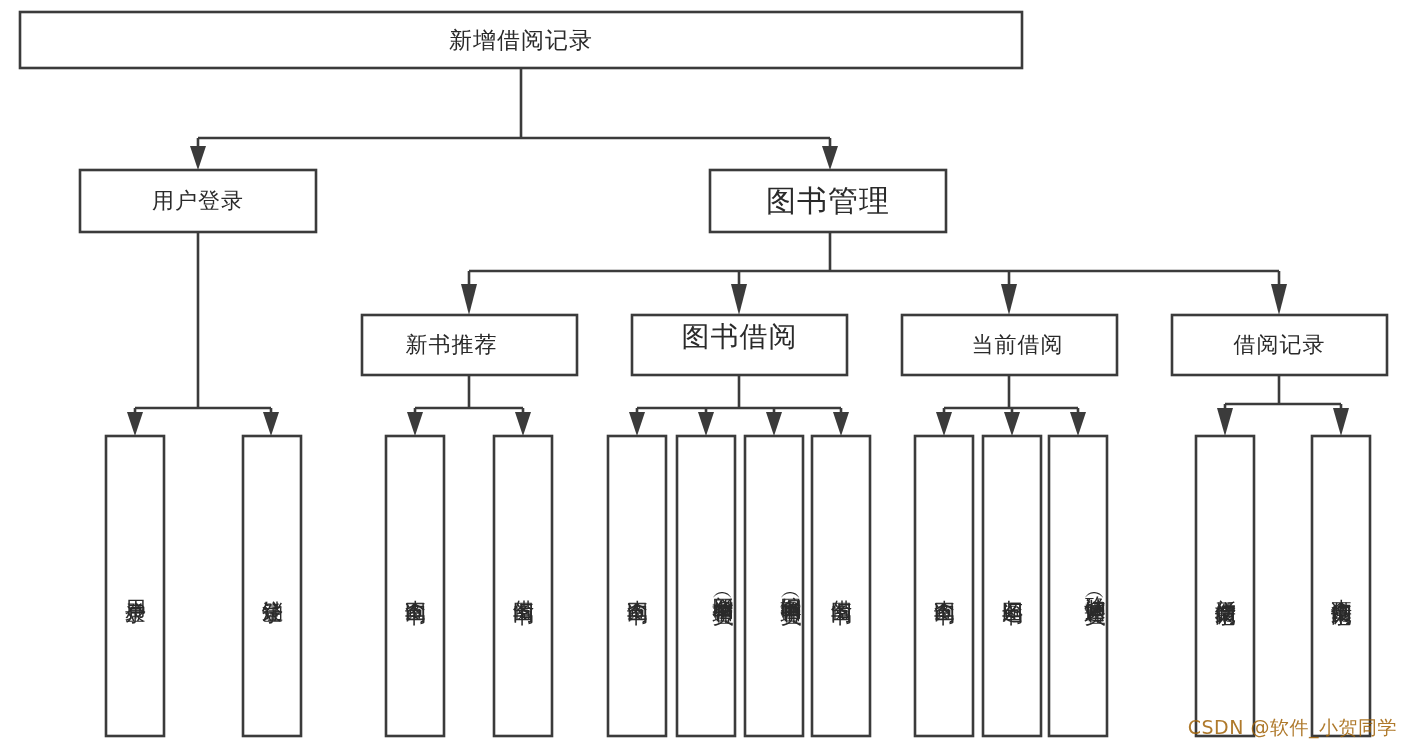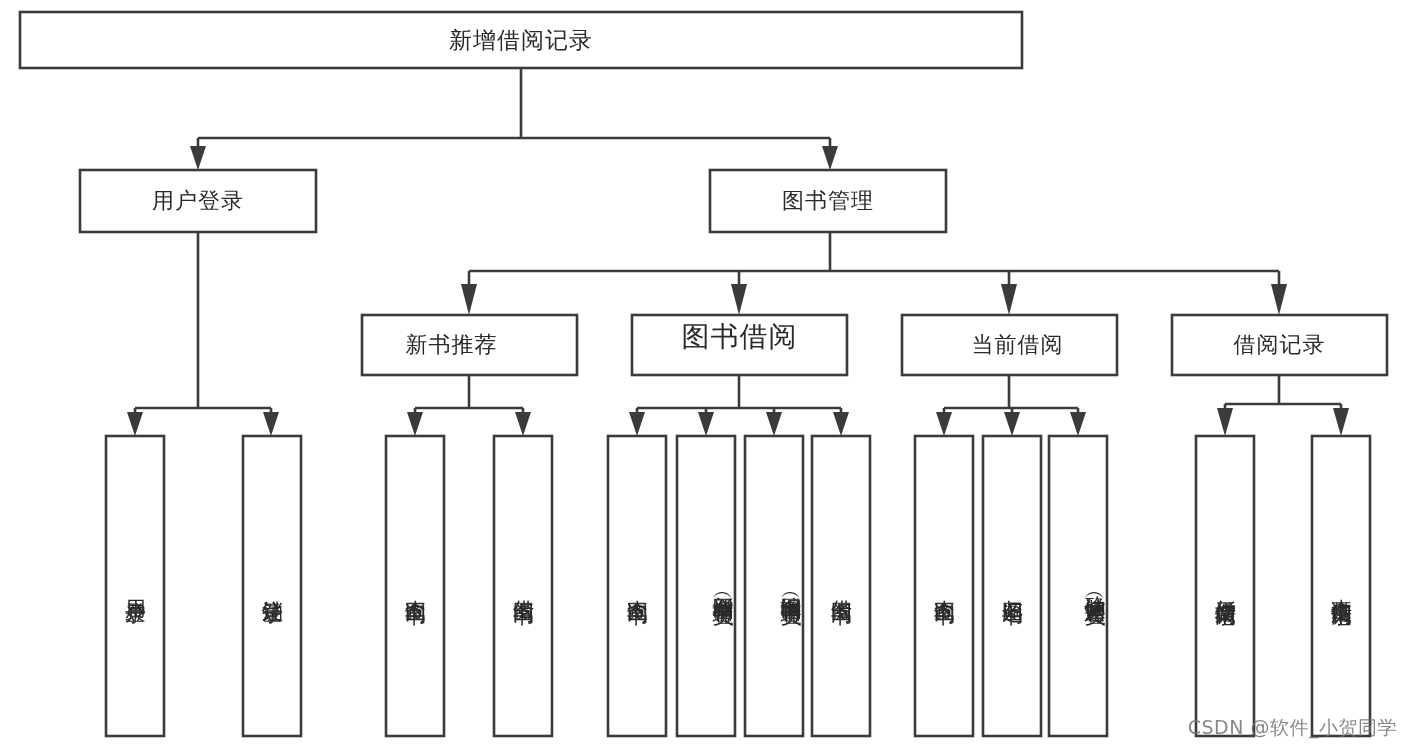--- a/index.html
+++ b/index.html
@@ -65,21 +65,21 @@
     color: #2a2a2a;
     pointer-events: none;
     white-space: nowrap;
   }
   #watermark {
     position: absolute;
     right: 8px;
     bottom: 6px;
     font-family: "DejaVu Sans", "Liberation Sans", sans-serif;
     font-size: 19px;
-    color: #737373;
+    color: #a16207;
     opacity: 0.85;
     letter-spacing: 0.5px;
     user-select: none;
   }
 </style>
 </head>
 <body>
 
 <div id="diagram-root">
 
@@ -170,21 +170,21 @@
     <rect class="node-box" x="1049" y="436" width="58" height="300"></rect>
 
     <rect class="node-box" x="1196" y="436" width="58" height="300"></rect>
     <rect class="node-box" x="1312" y="436" width="58" height="300"></rect>
 
   </svg>
 
   <div class="hlabel-wrap" style="left:20px; top:12px; width:1002px; height:56px; font-size:23px; letter-spacing:1px;">新增借阅记录</div>
 
   <div class="hlabel-wrap" style="left:80px; top:170px; width:236px; height:62px; font-size:22px; letter-spacing:1px;">用户登录</div>
-  <div class="hlabel-wrap" style="left:710px; top:170px; width:236px; height:62px; font-size:22px; letter-spacing:1px;">图书管理</div>
+  <div class="hlabel-wrap" style="left:710px; top:170px; width:236px; height:62px; font-size:30px; letter-spacing:1px;">图书管理</div>
 
   <div class="hlabel-wrap" style="left:362px; top:315px; width:179px; height:60px; font-size:22px; letter-spacing:1px;">新书推荐</div>
   <div class="hlabel-wrap" style="left:632px; top:315px; width:215px; height:44px; font-size:28px; letter-spacing:1px;">图书借阅</div>
   <div class="hlabel-wrap" style="left:902px; top:315px; width:215px; height:60px; font-size:22px; letter-spacing:1px;padding-left:8px;">当前借阅</div>
   <div class="hlabel-wrap" style="left:1172px; top:315px; width:215px; height:60px; font-size:22px; letter-spacing:1px;">借阅记录</div>
 
   <div class="vlabel-wrap" style="left:106px; top:436px; width:58px; height:300px;">用户登录</div>
   <div class="vlabel-wrap" style="left:243px; top:436px; width:58px; height:300px;">注销登录</div>
 
   <div class="vlabel-wrap" style="left:386px; top:436px; width:58px; height:300px;">查询图书</div>

